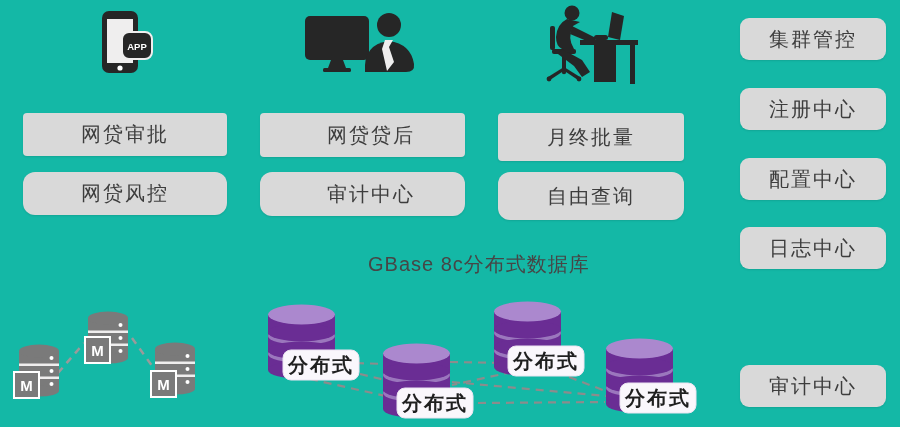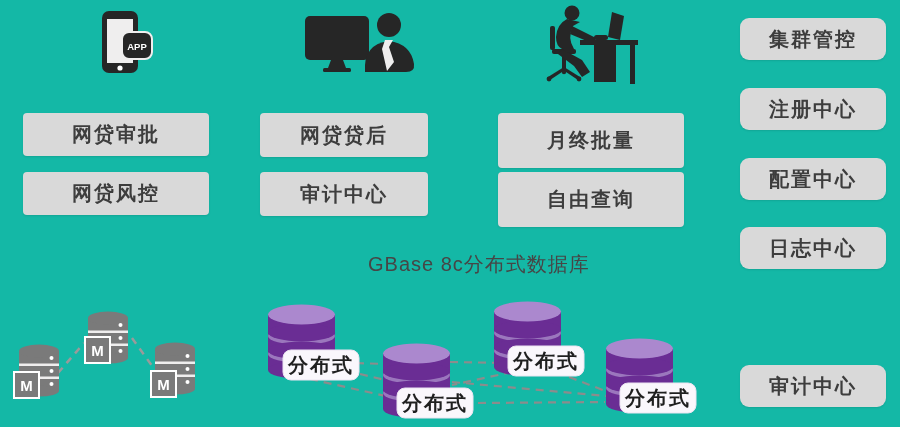--- a/index.html
+++ b/index.html
@@ -7,28 +7,27 @@
     position:relative;width:900px;height:427px;overflow:hidden;
     background:#14b8a6;
     font-family:"Liberation Sans","DejaVu Sans",sans-serif;
   }
   .btn{
     position:absolute;display:flex;align-items:center;justify-content:center;
     background:#d9d9d9;color:#3d3d3d;
     font-size:20px;letter-spacing:2px;
     border-radius:4px;box-shadow:0 1px 2px rgba(0,0,0,0.10);
     user-select:none;
-    font-weight:bold;
   }
   .btn.round{border-radius:9px;}
-  .col1{left:23px;width:186px;height:43px;}
-  .col2{left:260px;width:168px;height:44px;}
-  .col3{left:498px;width:186px;height:55px;text-align:center;}
+  .col1{left:23px;width:204px;height:43px;}
+  .col2{left:260px;width:188px;height:44px;padding-left:17px;}
+  .col3{left:498px;width:186px;height:48px;text-align:center;}
   .rcol{left:740px;width:146px;height:42px;}
-  .t1{top:113px;} .t2{top:172px;}
+  .t1{top:113px;} .t2{top:172px;border-radius:12px;}
   .icon-abs{position:absolute;}
   .section-title{
     position:absolute;color:#464646;font-size:20px;font-weight:500;
   }
   .title-cache{left:57px;top:252px;letter-spacing:5px;}
   .title-gbase{left:368px;top:251px;letter-spacing:1px;}
   svg text{font-family:"Liberation Sans","DejaVu Sans",sans-serif;}
 </style>
 </head>
 <body>

